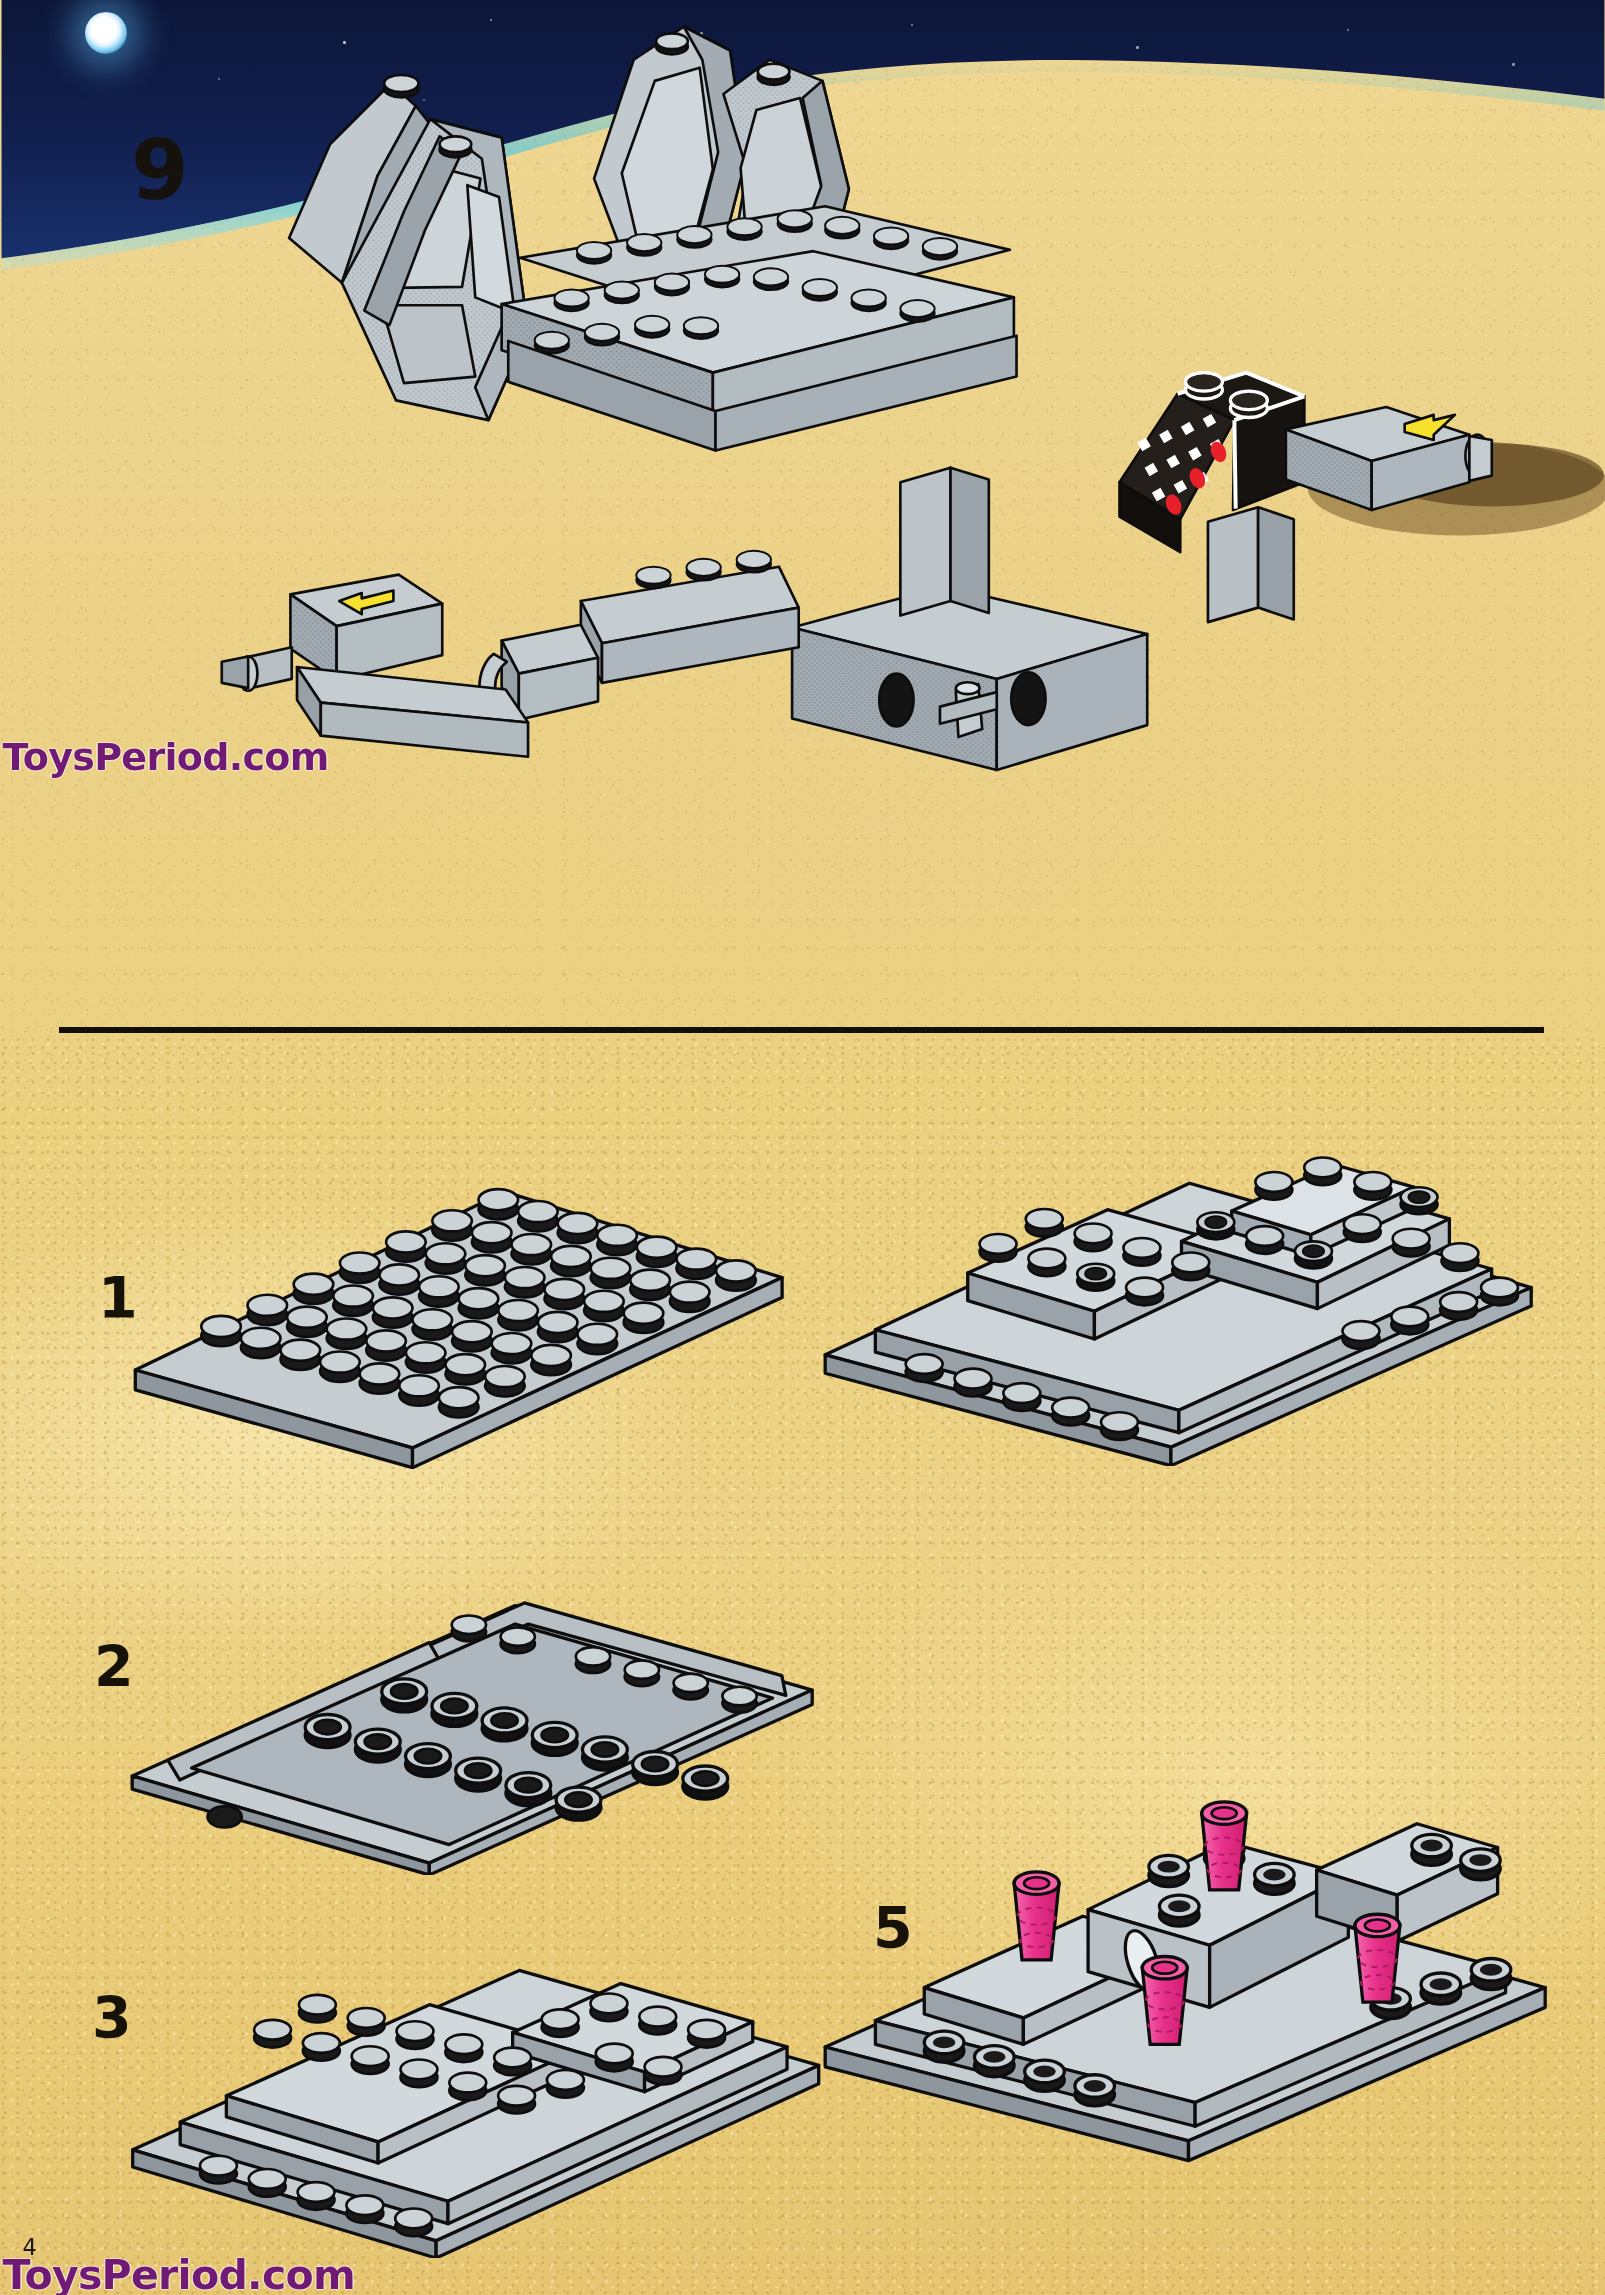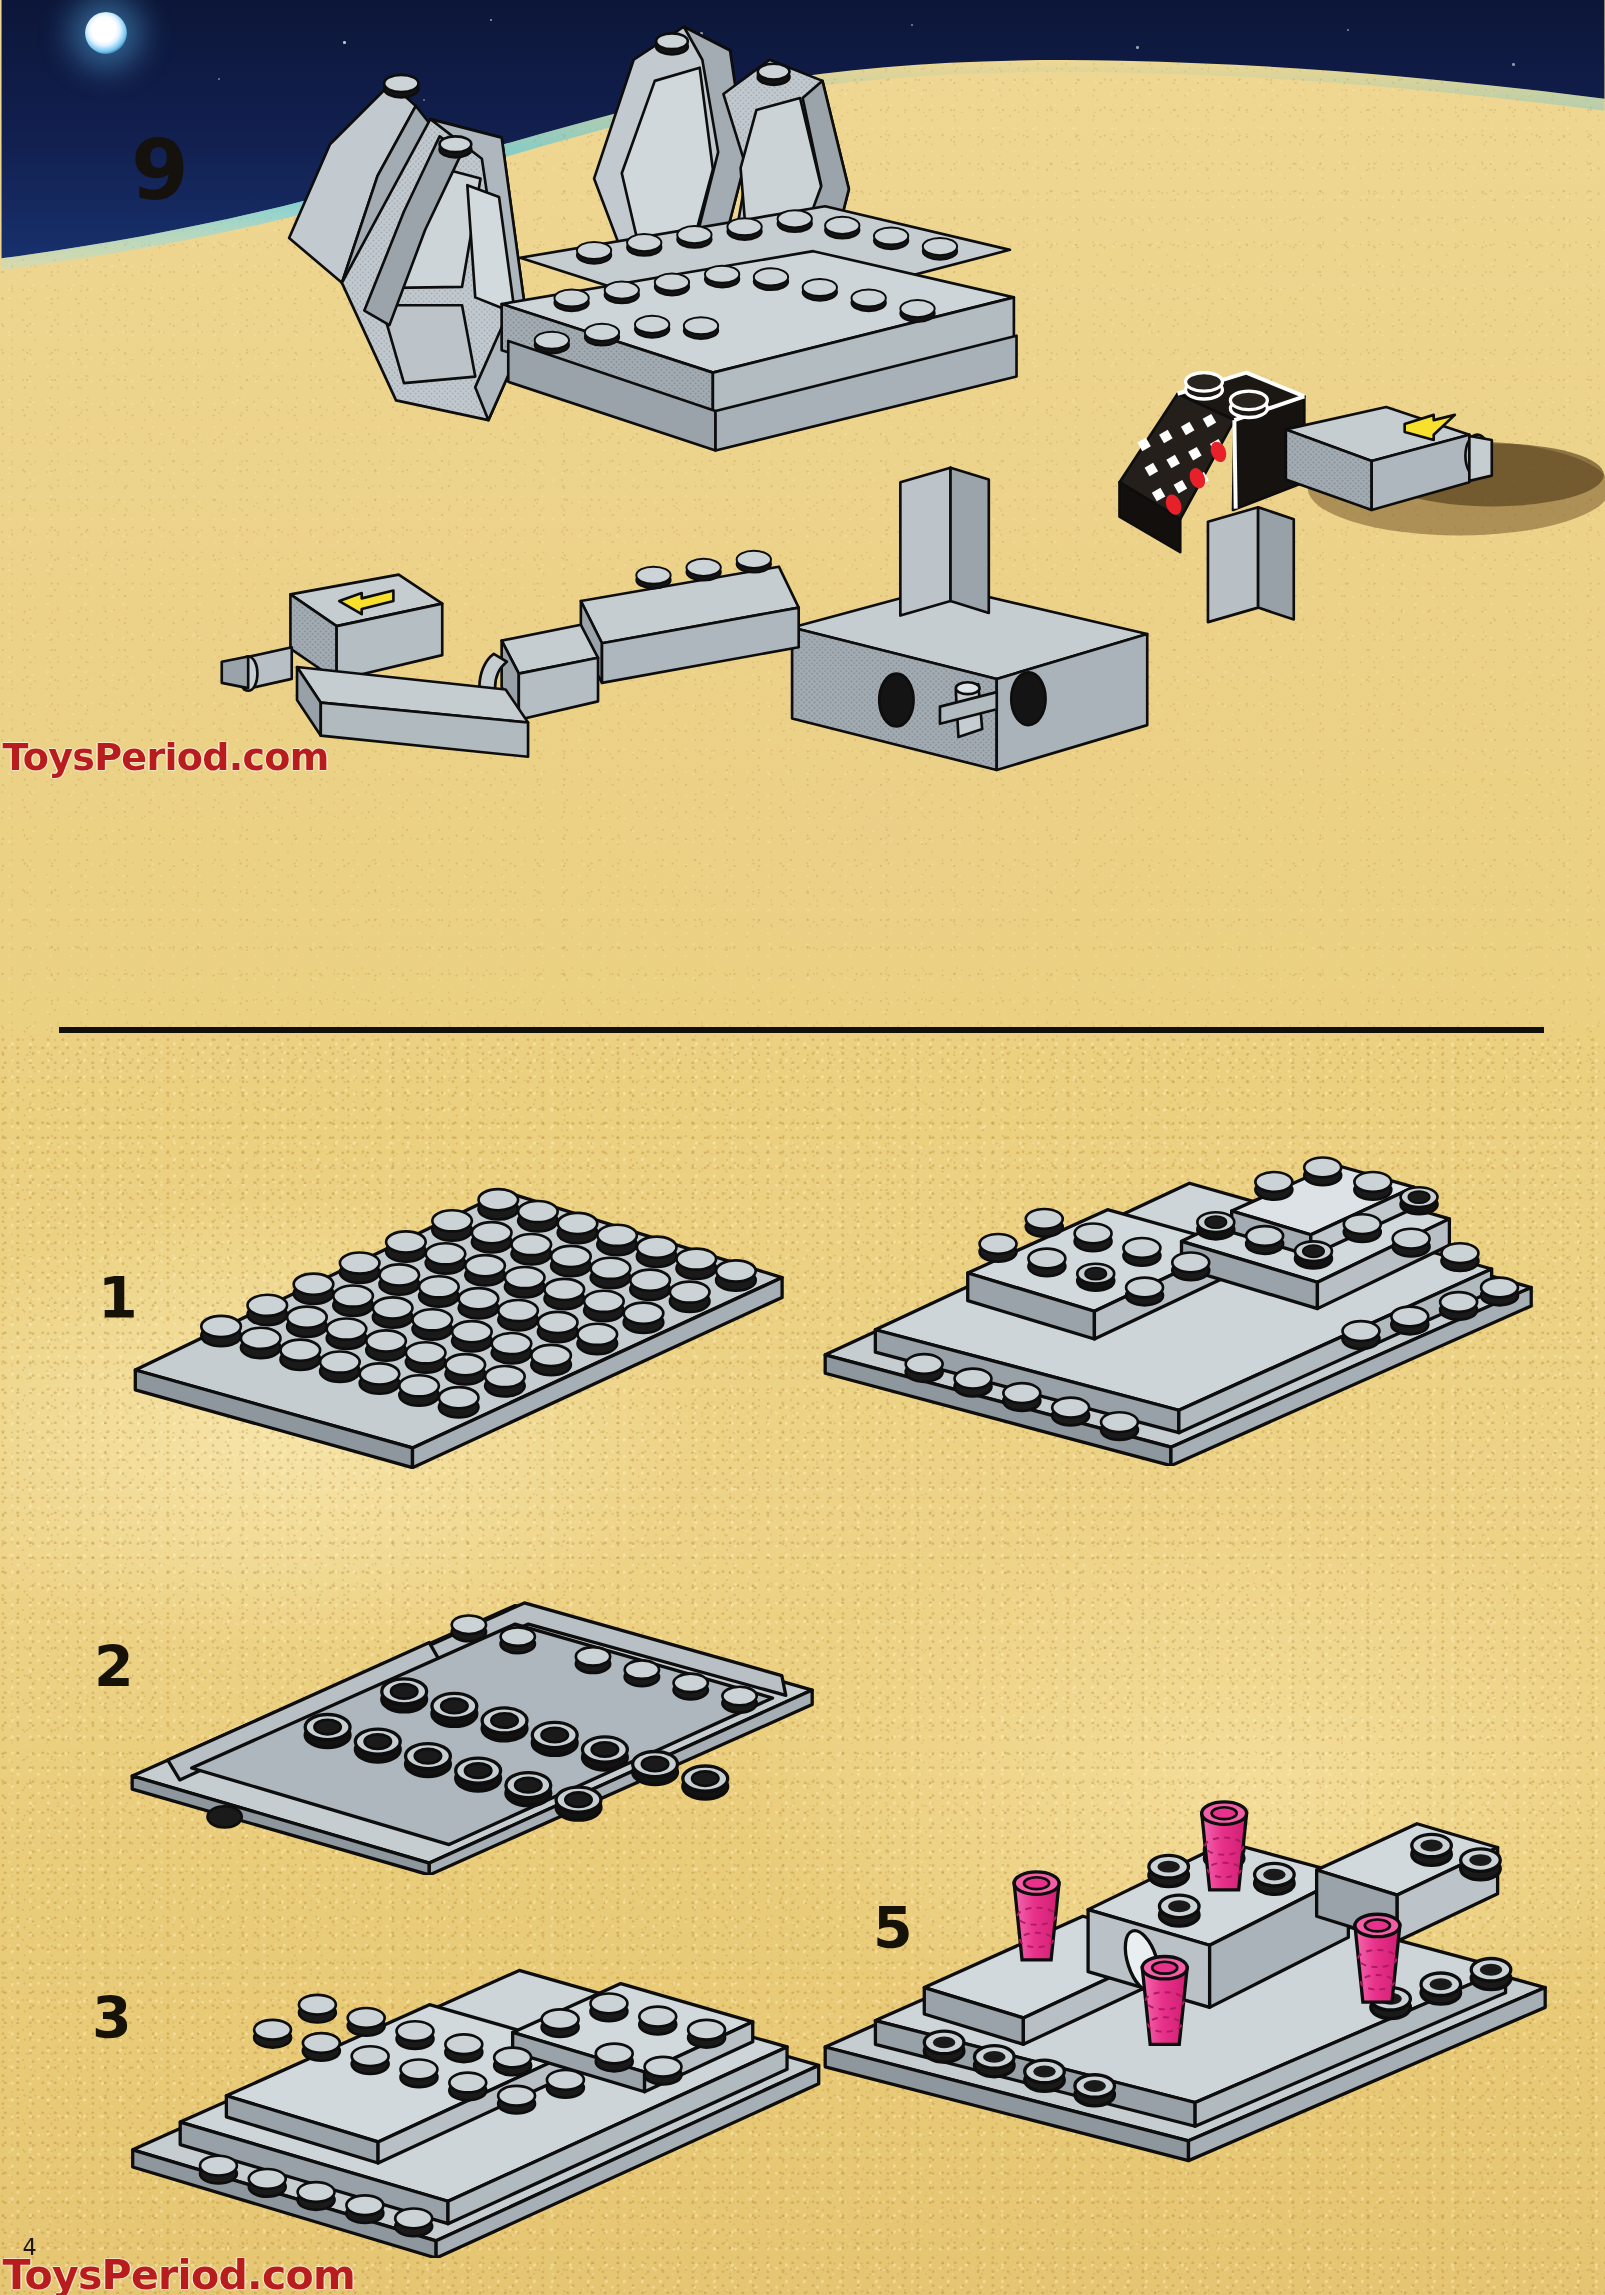--- a/index.html
+++ b/index.html
@@ -121,21 +121,21 @@
   #num-4 { left: 870px; top: 1343px; }
   #num-5 { left: 873px; top: 1900px; }
 
   
   .watermark {
     position: absolute;
     font-family: "DejaVu Sans", sans-serif;
     font-weight: 700;
     font-size: 38px;
     line-height: 1;
-    color: #b91c1c;
+    color: #701a75;
     text-shadow:
       1.3px 0 0 rgba(255,255,255,.55), -1.3px 0 0 rgba(255,255,255,.55),
       0 1.3px 0 rgba(255,255,255,.55), 0 -1.3px 0 rgba(255,255,255,.55);
     letter-spacing: -0.7px;
   }
   #wm-top { left: 2.6px; top: 738px; }
   #wm-bottom { left: 2.6px; top: 2255px; font-size: 41px; }
 
   #page-num {
     position: absolute;

